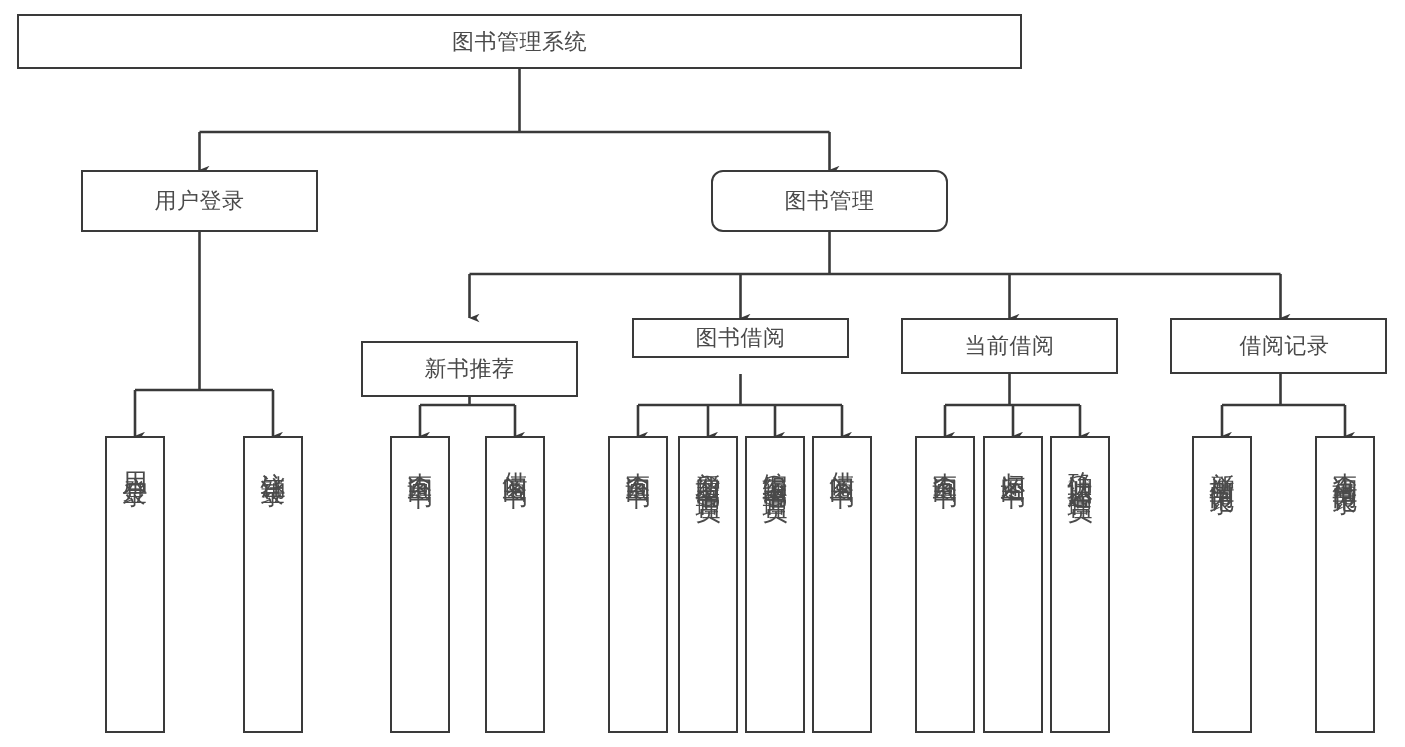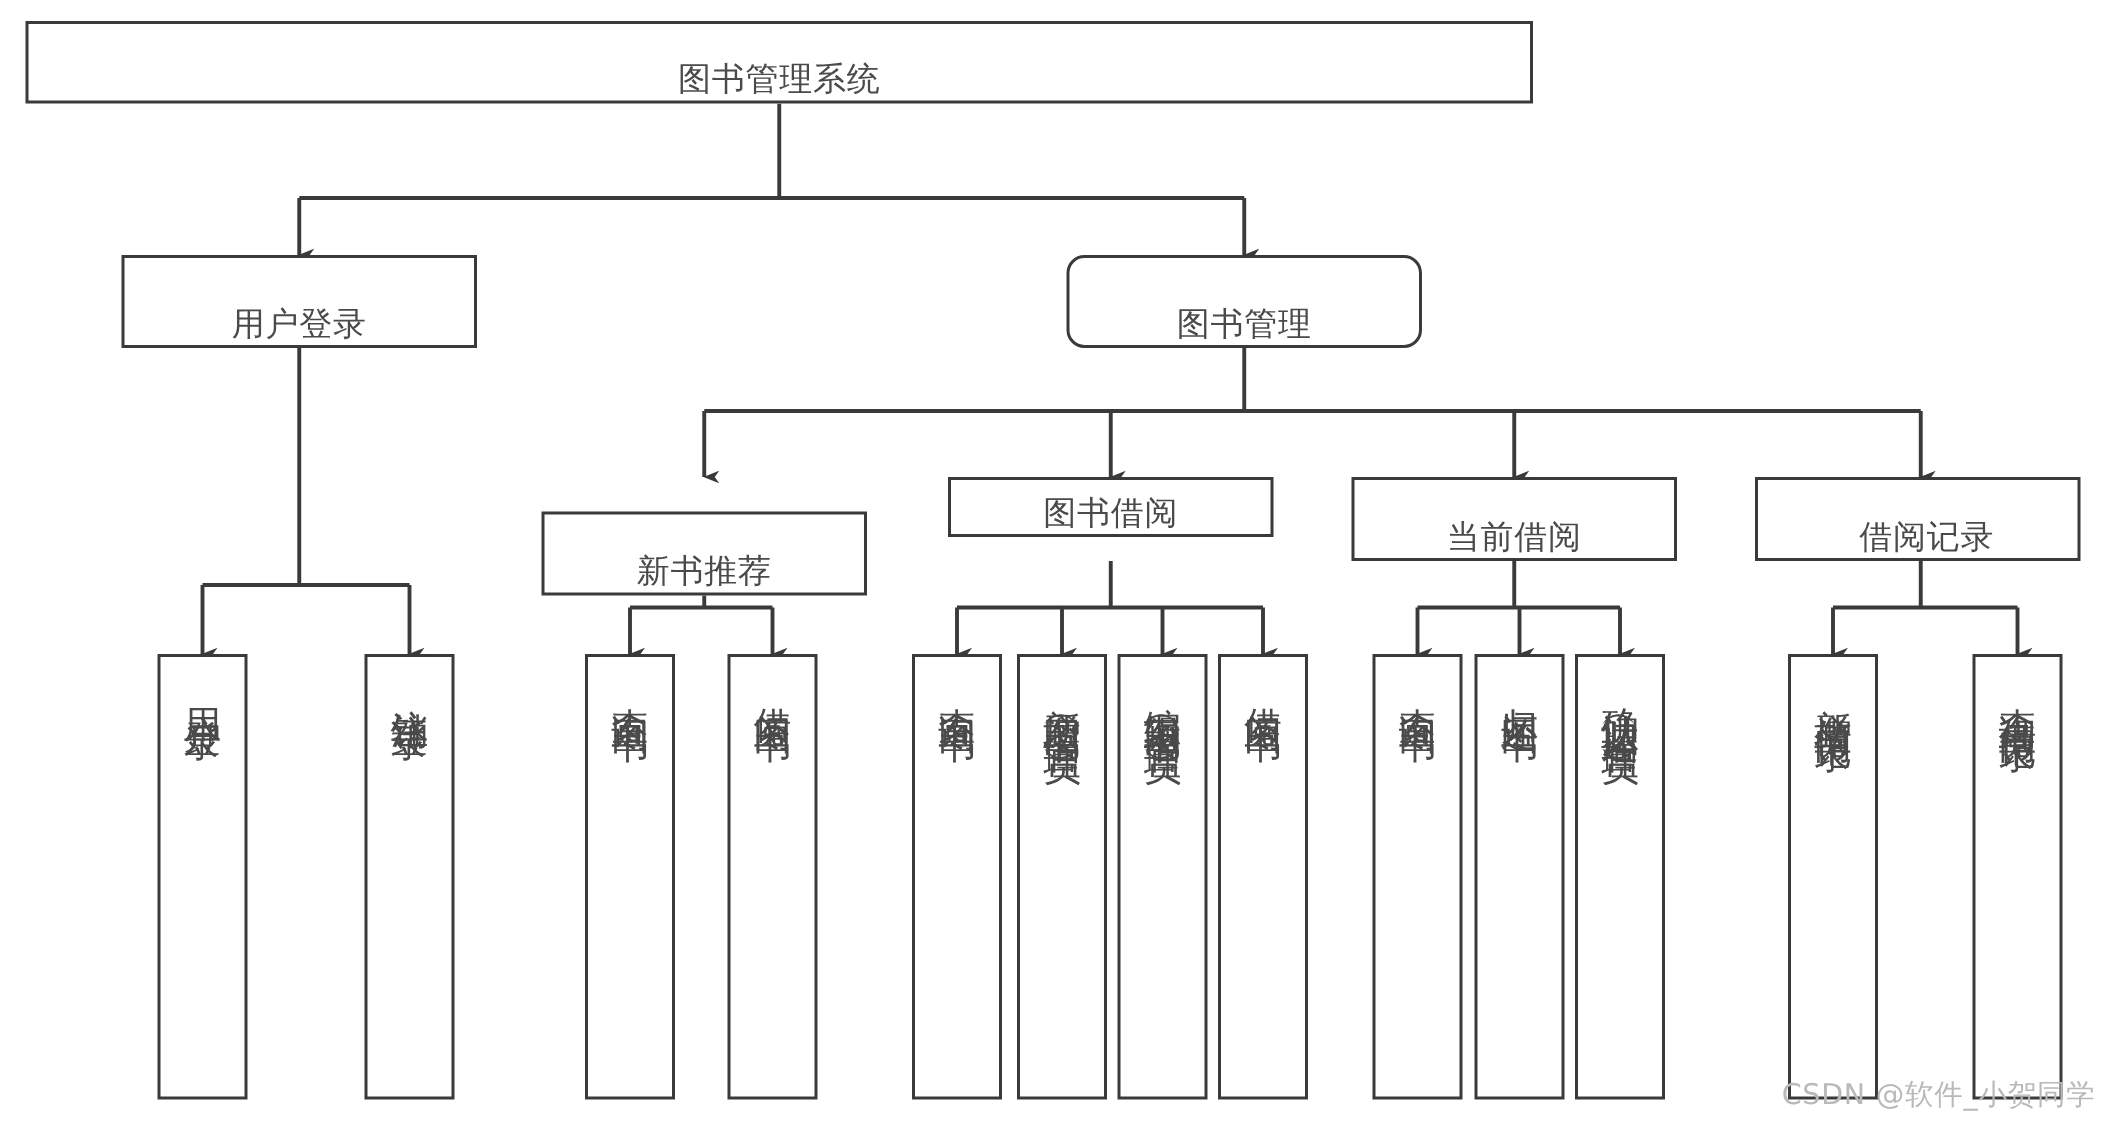--- a/index.html
+++ b/index.html
@@ -27,21 +27,21 @@
     width: 1405px;
     height: 747px;
     pointer-events: none;
   }
   .node {
     position: absolute;
     box-sizing: border-box;
     background: #ffffff;
     border: 2.5px solid #3a3a3a;
     display: flex;
-    align-items: flex-end;
+    align-items: center;
     justify-content: center;
     color: #3c3c3c;
     letter-spacing: 0.5px;
   }
   .node-label {
     display: block;
     text-align: center;
     line-height: 1.18;
     color: #4a4a4a;
   }
@@ -177,14 +177,13 @@
         <span class="node-label">确认归还（管理员）</span>
       </div>
       <div class="node vertical" style="left: 1192px; top: 436px; width: 60px; height: 297px;">
         <span class="node-label">新增借阅记录</span>
       </div>
       <div class="node vertical" style="left: 1315px; top: 436px; width: 60px; height: 297px;">
         <span class="node-label">查询借阅记录</span>
       </div>
     </div>
 
-  <div class="watermark">CSDN @软件_小贺同学</div>
 </div>
 
 </body></html>

